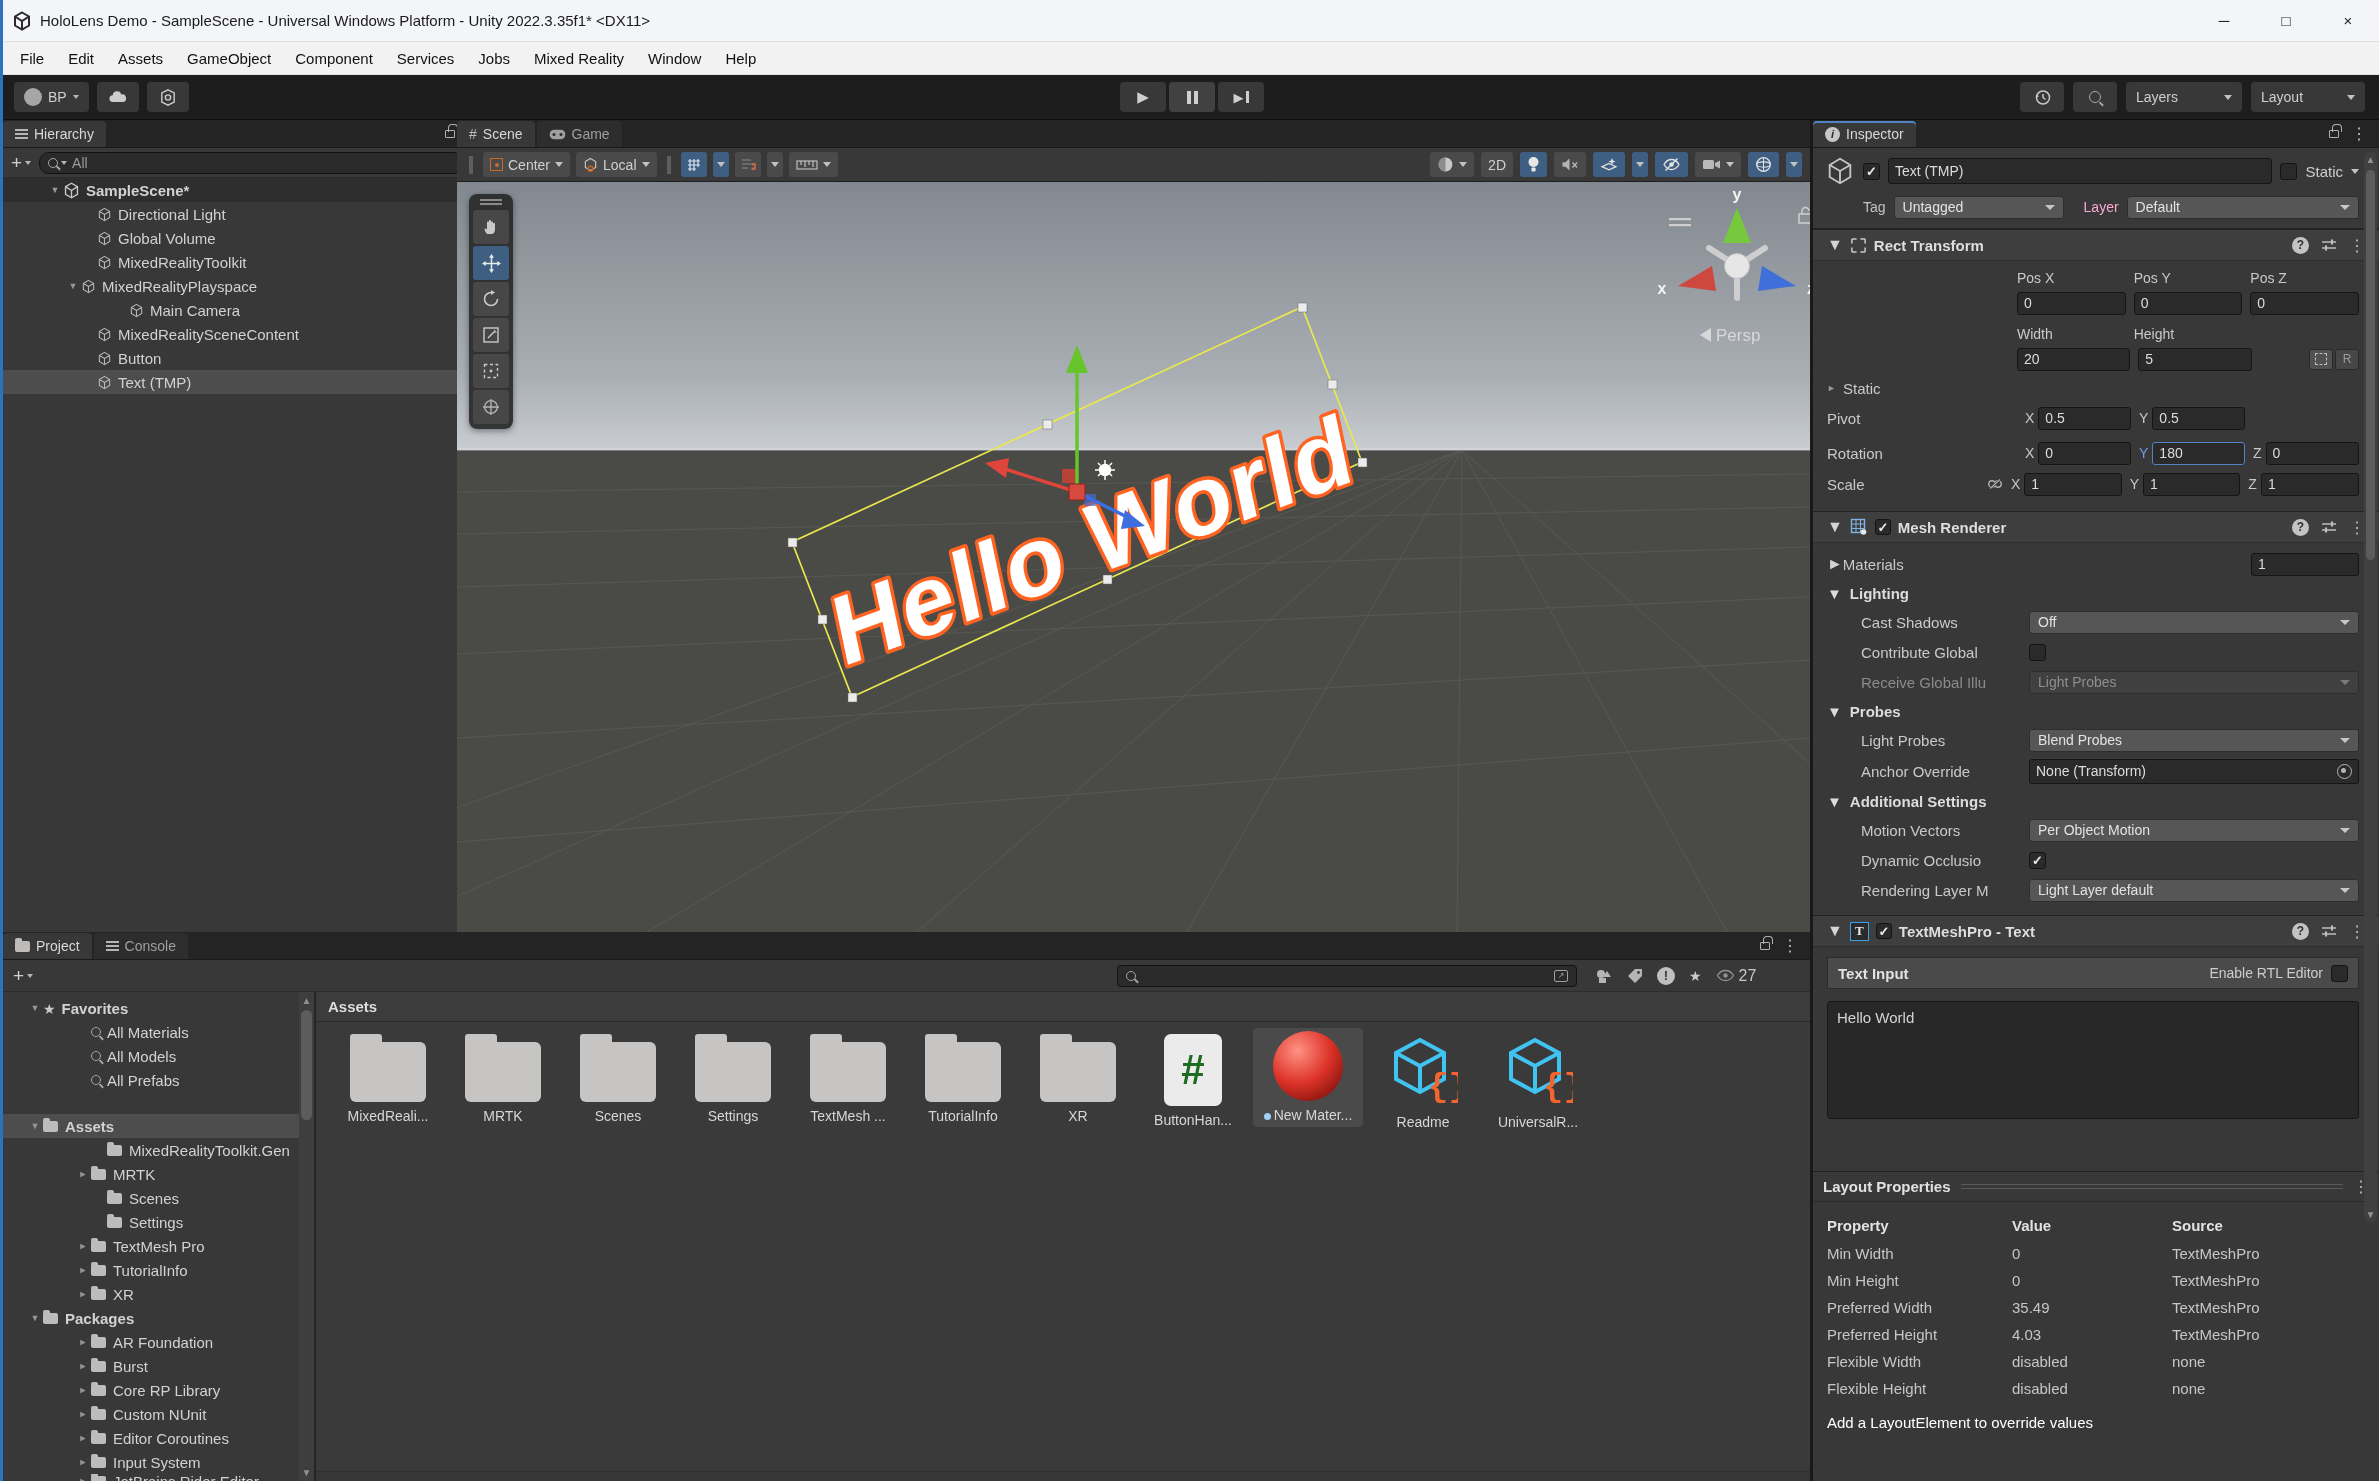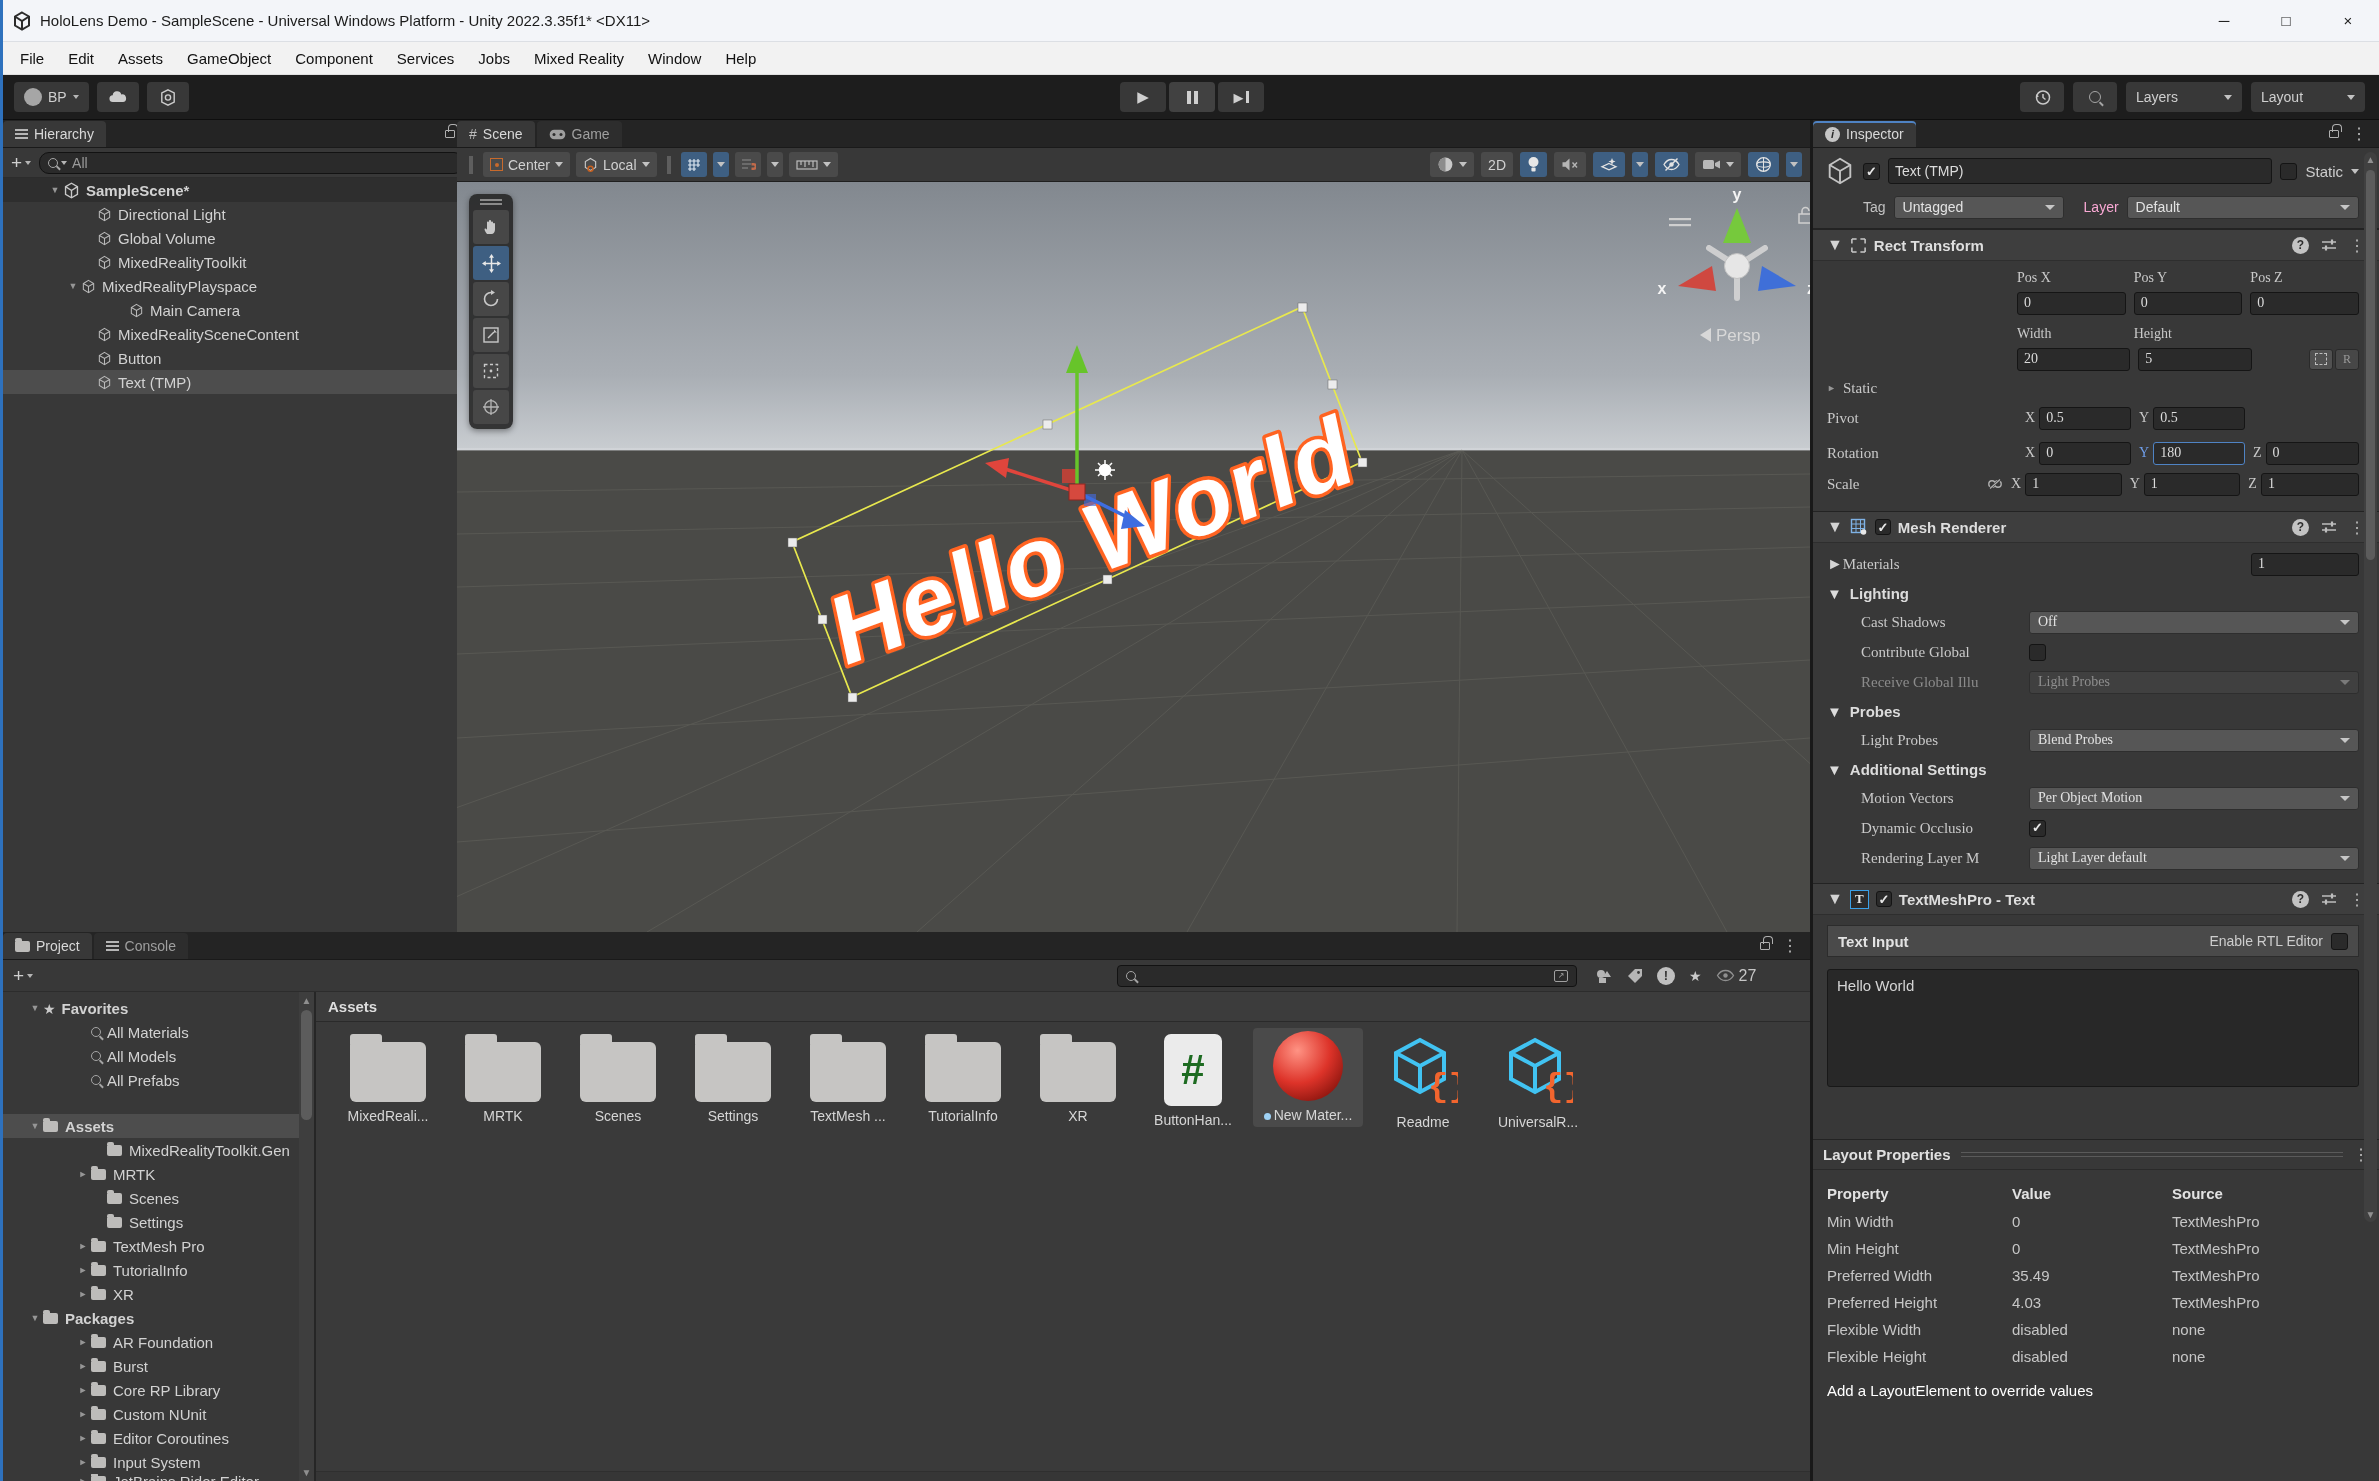--- a/index.html
+++ b/index.html
@@ -35,21 +35,21 @@
   .trow .fold { width:16px; flex:none; font-size:9px; color:#969696; text-align:center; }
   .fold.open::after { content:"▼"; }
   .fold.closed::after { content:"►"; }
   .sel { background:#4d4d4d; }
   .scene-row { background:#2e2e2e; font-weight:bold; }
   .ic { margin-right:6px; flex:none; }
   .fo { width:15px; height:11px; background:#bdbcba; border-radius:1px 2px 2px 2px; position:relative; margin-right:7px; flex:none; }
   .fo::before { content:""; position:absolute; top:-3px; left:0; width:7px; height:3px; background:#bdbcba; border-radius:2px 2px 0 0; }
   .stari::after { content:"★"; color:#c9c9c9; font-size:14px; }
   
-  .irow { display:flex; align-items:center; padding:0 20px 0 14px;font-family:Liberation Serif, serif; }
+  .irow { display:flex; align-items:center; padding:0 20px 0 14px; }
   .ilbl { width:190px; flex:none; color:#c9c9c9; font-size:15px; white-space:nowrap; overflow:hidden; }
   .field { background:#2a2a2a; border:1px solid #151515; border-radius:3px; height:23px; color:#dcdcdc; padding:0 6px; display:flex; align-items:center; font-size:14px; flex:1; min-width:0; }
   .field.focus { border:1.5px solid #4f83c4; }
   .dd { background:#565656; border:1px solid #2e2e2e; border-radius:3px; height:23px; display:flex; align-items:center; padding:0 8px; color:#e2e2e2; font-size:14px; flex:1; gap:6px; min-width:0; }
   .dd .dda { margin-left:auto; width:0; height:0; border-left:5px solid transparent; border-right:5px solid transparent; border-top:5px solid #c6c6c6; flex:none; }
   .dd.dis { background:#404040; color:#8e8e8e; }
   .dd.dis .dda { border-top-color:#7a7a7a; }
   .cb { width:17px; height:17px; background:#2a2a2a; border:1px solid #141414; border-radius:3px; display:flex; align-items:center; justify-content:center; flex:none; }
   .cb.checked::after { content:"✓"; color:#e8e8e8; font-size:13px; font-weight:bold; }
   .help { width:17px; height:17px; border-radius:50%; background:#c3c3c3; color:#2e2e2e; font-size:12px; font-weight:bold; display:flex; align-items:center; justify-content:center; }
@@ -713,20 +713,27 @@
           <span class="fold open"></span>
           <span>Probes</span>
         </div>
       <div class="irow" style="height:30px;padding-left:48px">
           <span class="ilbl" style="width:168px">Light Probes</span>
           <span class="dd">
             <span>Blend Probes</span>
             <span class="dda"></span>
           </span>
         </div>
+      <div class="irow" style="height:32px;padding-left:48px">
+          <span class="ilbl" style="width:168px">Anchor Override</span>
+          <span class="field" style="height:25px">
+            <span>None (Transform)</span>
+            <span class="target"></span>
+          </span>
+        </div>
       <div class="sectionhdr" style="height:28px">
           <span class="fold open"></span>
           <span>Additional Settings</span>
         </div>
       <div class="irow" style="height:30px;padding-left:48px">
           <span class="ilbl" style="width:168px">Motion Vectors</span>
           <span class="dd">
             <span>Per Object Motion</span>
             <span class="dda"></span>
           </span>

